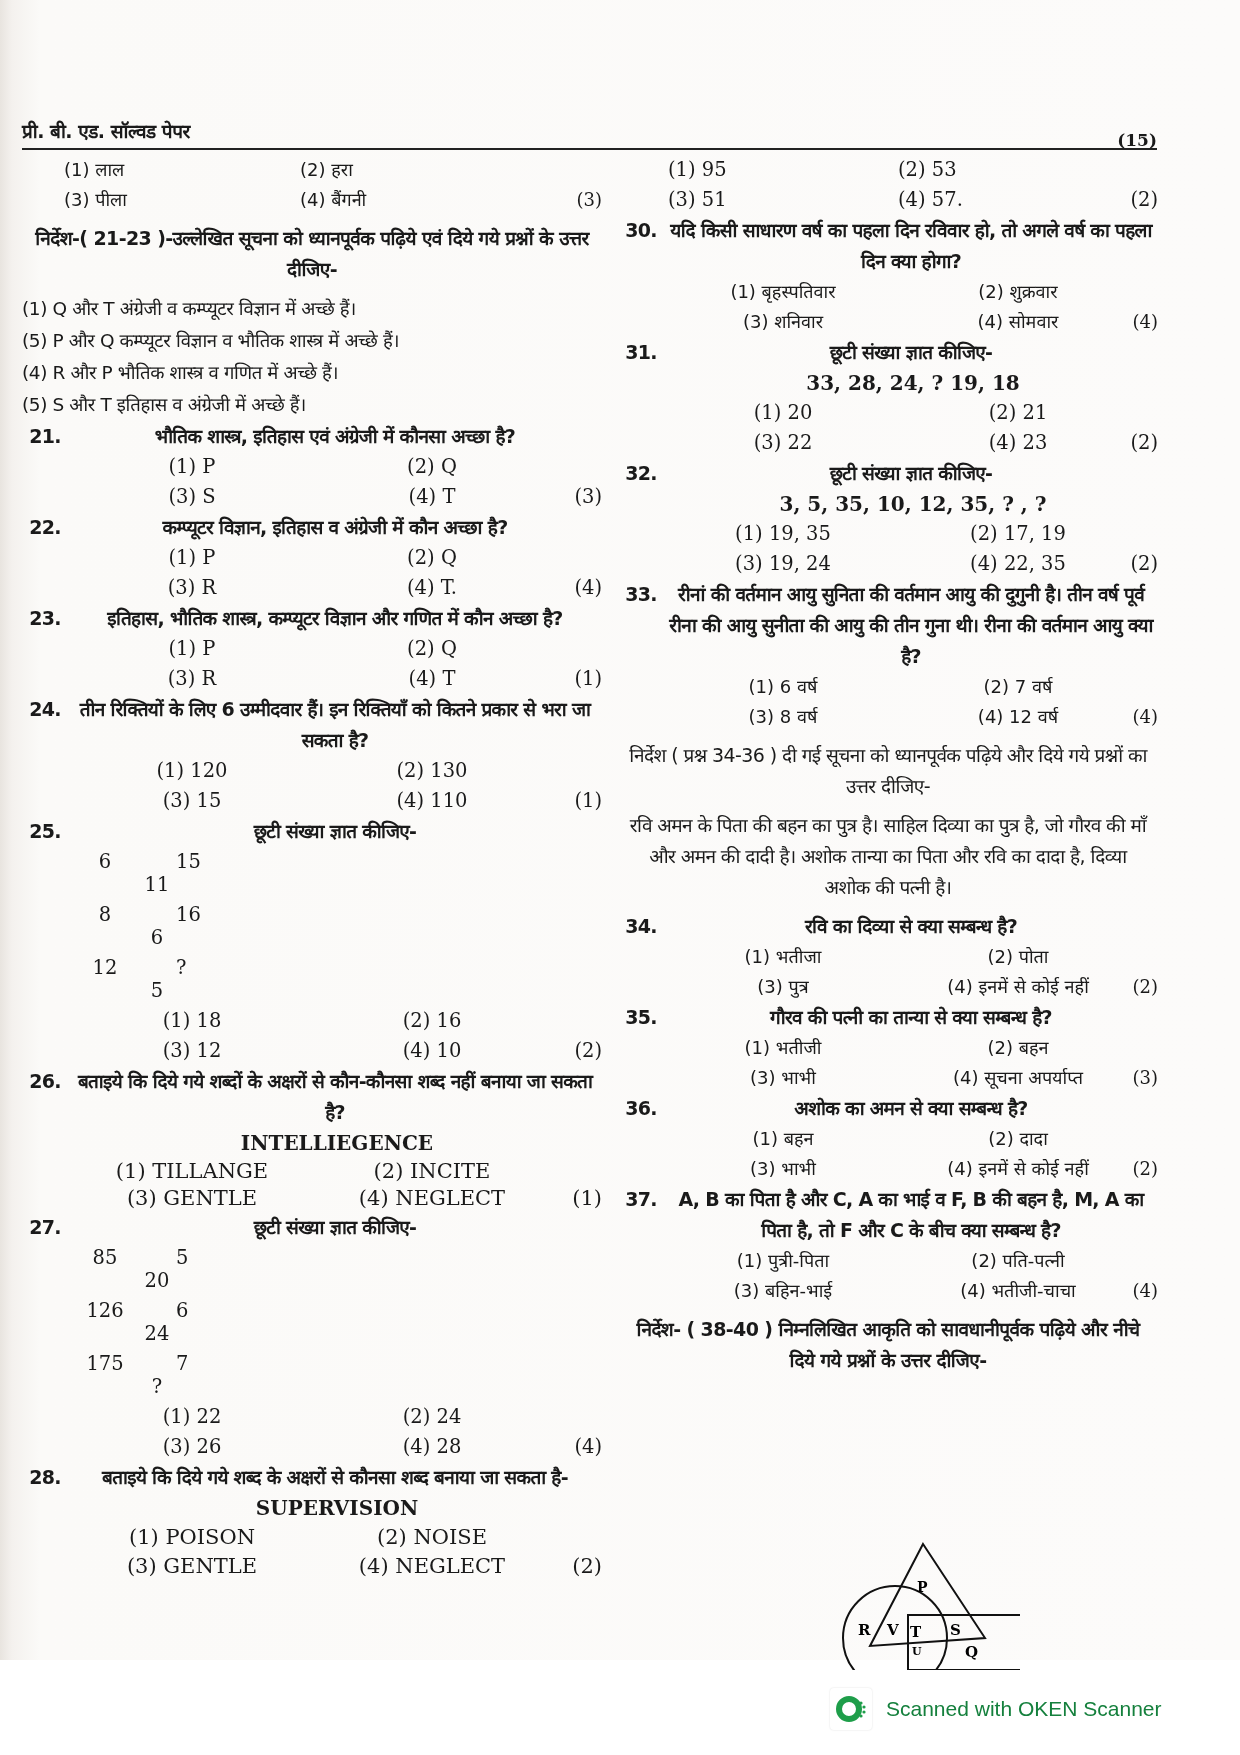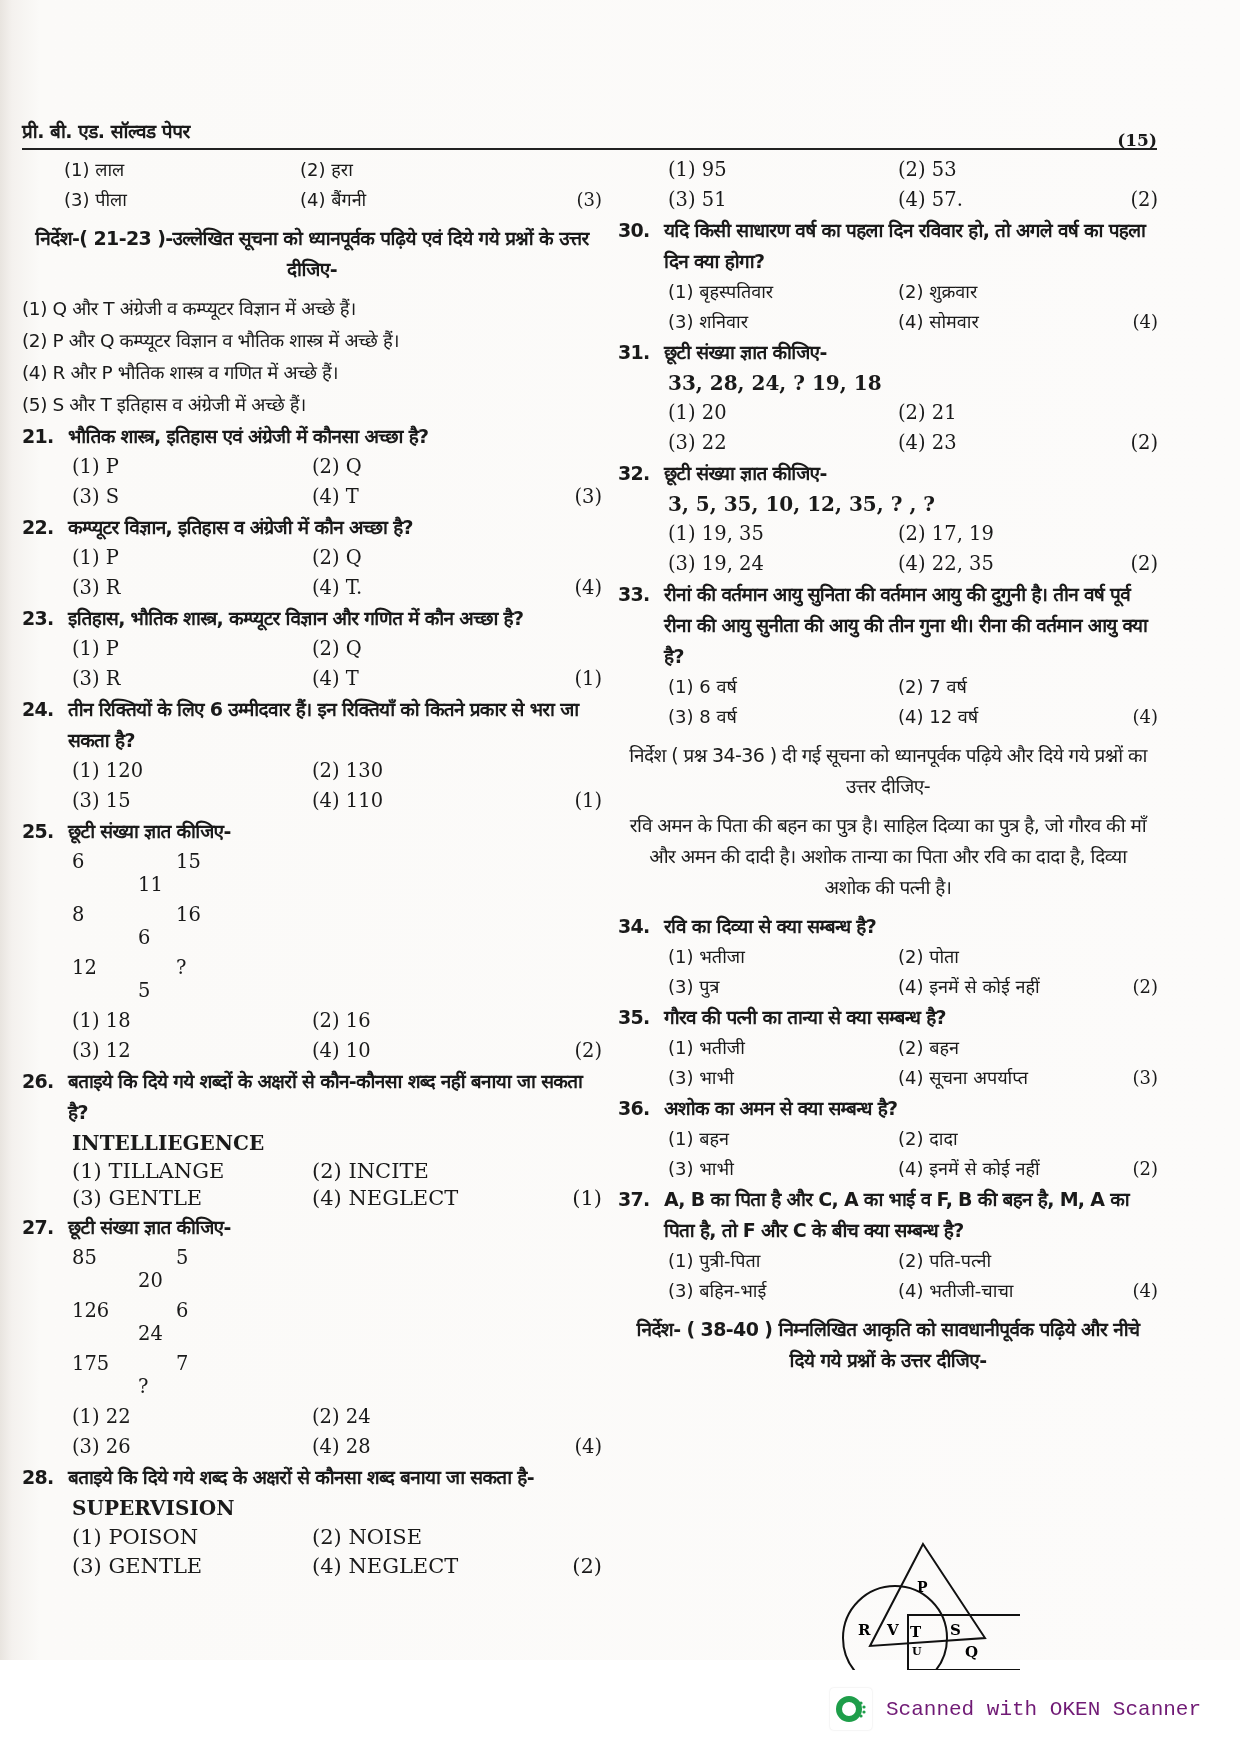--- a/index.html
+++ b/index.html
@@ -26,41 +26,41 @@
   .col.left { left: 22px; width: 580px; }
   .col.right { left: 618px; width: 540px; }
 
   .dir {
     font-family: "DejaVu Sans", sans-serif; font-size: 19px; line-height: 31px;
     letter-spacing: -0.6px; margin: 8px; text-align: center;
   }
   .dir b { font-weight: bold; }
   .cond { font-family: "DejaVu Sans", sans-serif; font-size: 18.5px; line-height: 32px; letter-spacing: -0.4px; }
 
-  .q { position: relative; }
+  .q { position: relative; text-align: center; }
   .qhead { display: flex; font-family: "DejaVu Sans", sans-serif; font-weight: bold; font-size: 19px; line-height: 31px; letter-spacing: -0.7px; }
   .qnum { width: 46px; flex: none; }
   .qtext { flex: 1; }
   .extra { padding-left: 50px; font-weight: bold; font-size: 20px; line-height: 30px; }
   .grid { padding-left: 50px; font-size: 19.5px; line-height: 30px; }
   .grid .row { display: flex; position: relative; }
   .grid .row .c1 { width: 240px; }
   .grid .row .c2 { width: 240px; }
   .grid .row .ans { position: absolute; right: 0; top: 0; }
   .opt-hi { font-family: "DejaVu Sans", sans-serif; font-size: 18px; }
   .nrow { display: flex; }
   .nrow span:nth-child(1) { width: 66px; }
   .nrow span:nth-child(2) { width: 38px; margin-top: 23px; }
 
   .venn { position: absolute; left: 820px; top: 1520px; width: 200px; height: 150px; }
   .footer {
     position: absolute; left: 830px; top: 1688px; display: flex; align-items: center; gap: 14px;
   }
   .footer .logo { width: 42px; height: 42px; border-radius: 4px; background: #fff; display: flex; align-items: center; justify-content: center; box-shadow: 0 0 2px #ddd; }
-  .footer .label { font-family: Liberation Mono, monospace; font-size: 21px; color: #701a75; }
+  .footer .label { font-family: Liberation Sans, sans-serif; font-size: 21px; color: #15803d; }
 </style>
 </head>
 <body>
 
 <div class="page">
 
   <div class="header">
     <span class="title">प्री. बी. एड. सॉल्वड पेपर</span>
     <span class="pageno">(15)</span>
   </div>
@@ -74,21 +74,21 @@
       <div class="row opt-hi">
           <span class="c1" style="width:236px">(3) पीला</span>
           <span class="c2">(4) बैंगनी</span>
           <span class="ans" style="font-family:'DejaVu Serif',serif">(3)</span>
         </div>
     </div>
 
     <p class="dir"><b>निर्देश-( 21-23 )-उल्लेखित सूचना को ध्यानपूर्वक पढ़िये एवं दिये गये प्रश्नों के उत्तर दीजिए-</b></p>
     <div class="cond">
       <div>(1) Q और T अंग्रेजी व कम्प्यूटर विज्ञान में अच्छे हैं।</div>
-      <div>(2) P और Q कम्प्यूटर विज्ञान व भौतिक शास्त्र में अच्छे हैं।</div>
+      <div>(5) P और Q कम्प्यूटर विज्ञान व भौतिक शास्त्र में अच्छे हैं।</div>
       <div>(4) R और P भौतिक शास्त्र व गणित में अच्छे हैं।</div>
       <div>(5) S और T इतिहास व अंग्रेजी में अच्छे हैं।</div>
     </div>
 
     <div class="q">
       <div class="qhead">
           <span class="qnum">21.</span>
           <span class="qtext">भौतिक शास्त्र, इतिहास एवं अंग्रेजी में कौनसा अच्छा है?</span>
         </div>
       <div class="grid">

